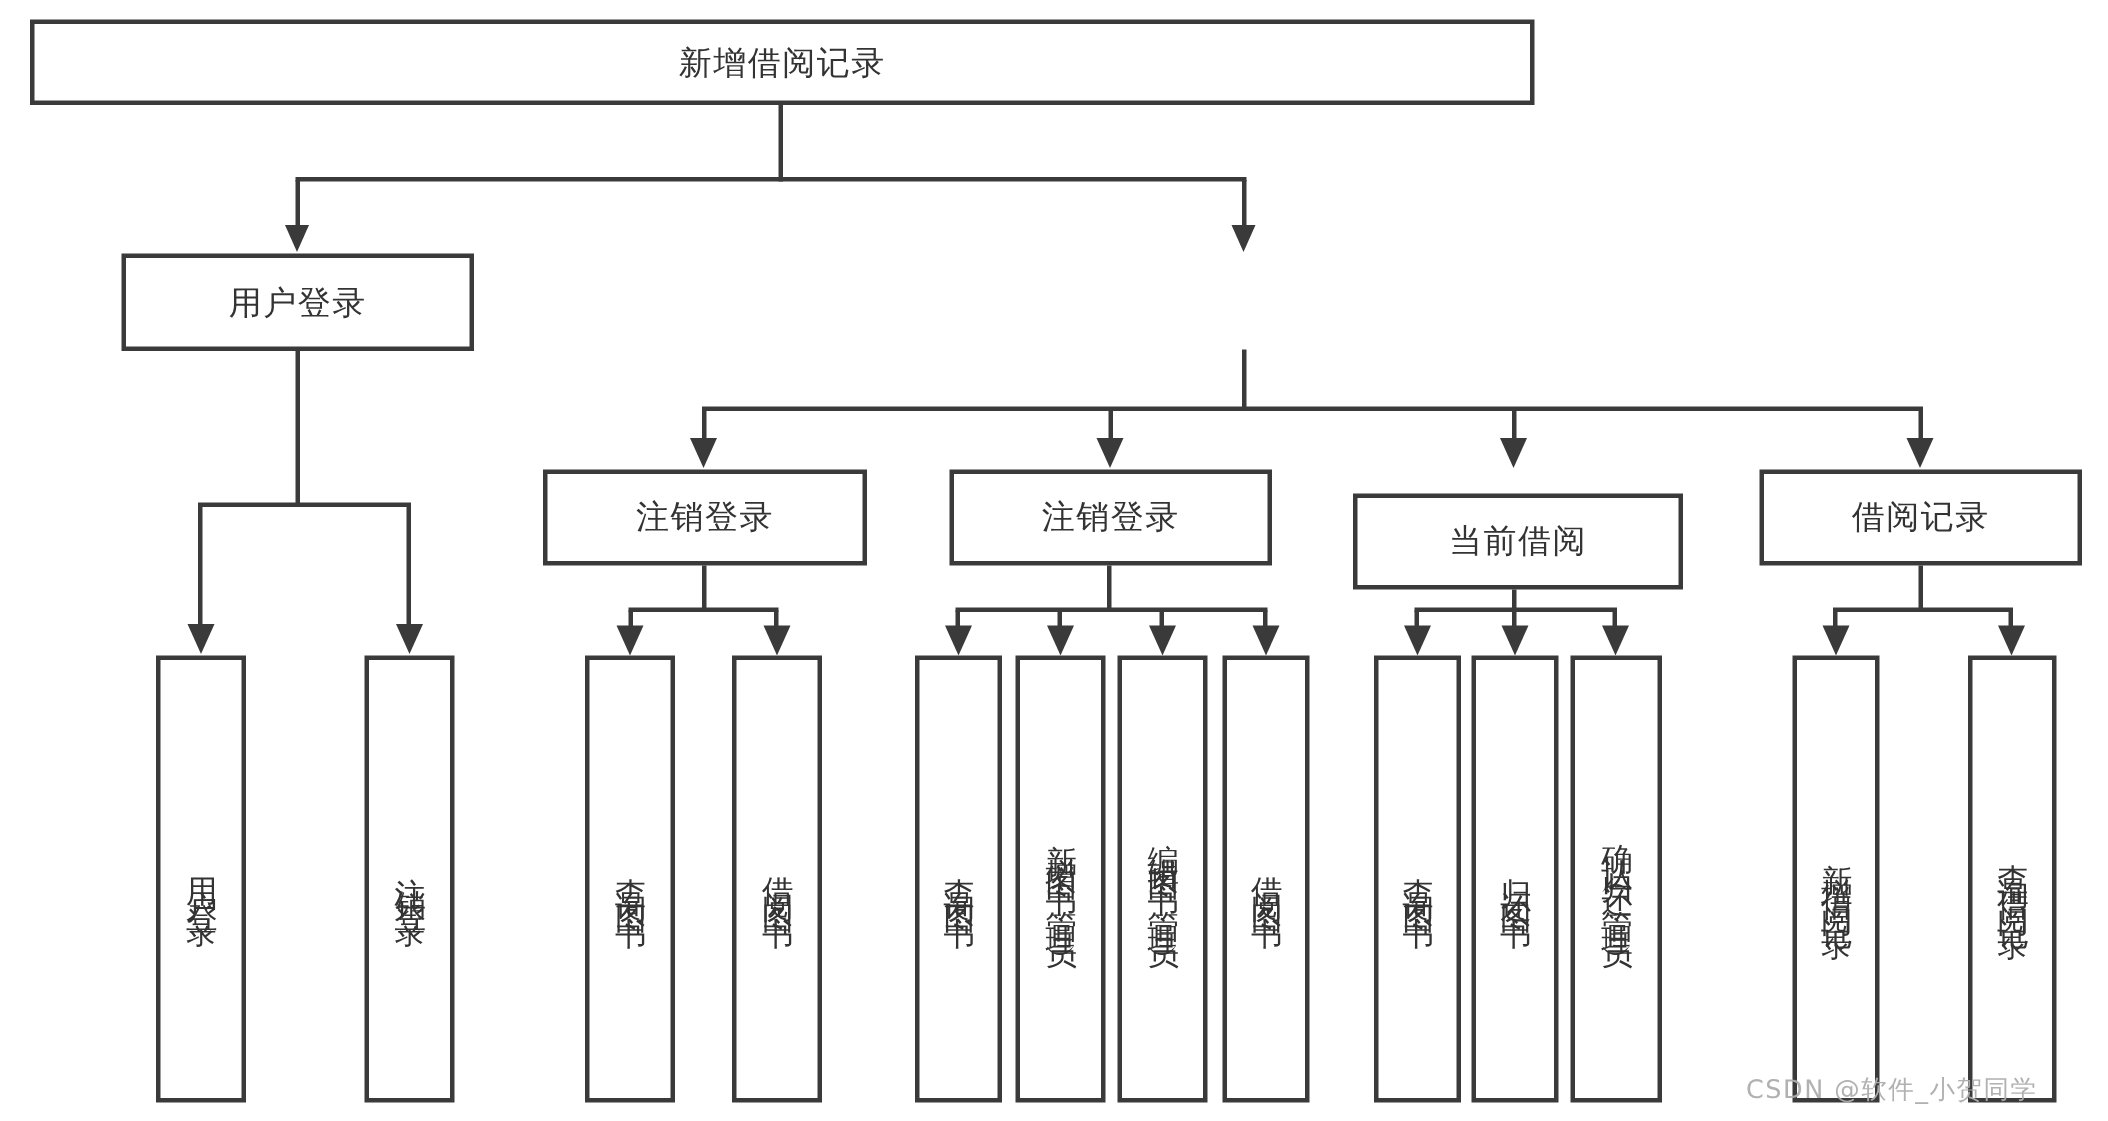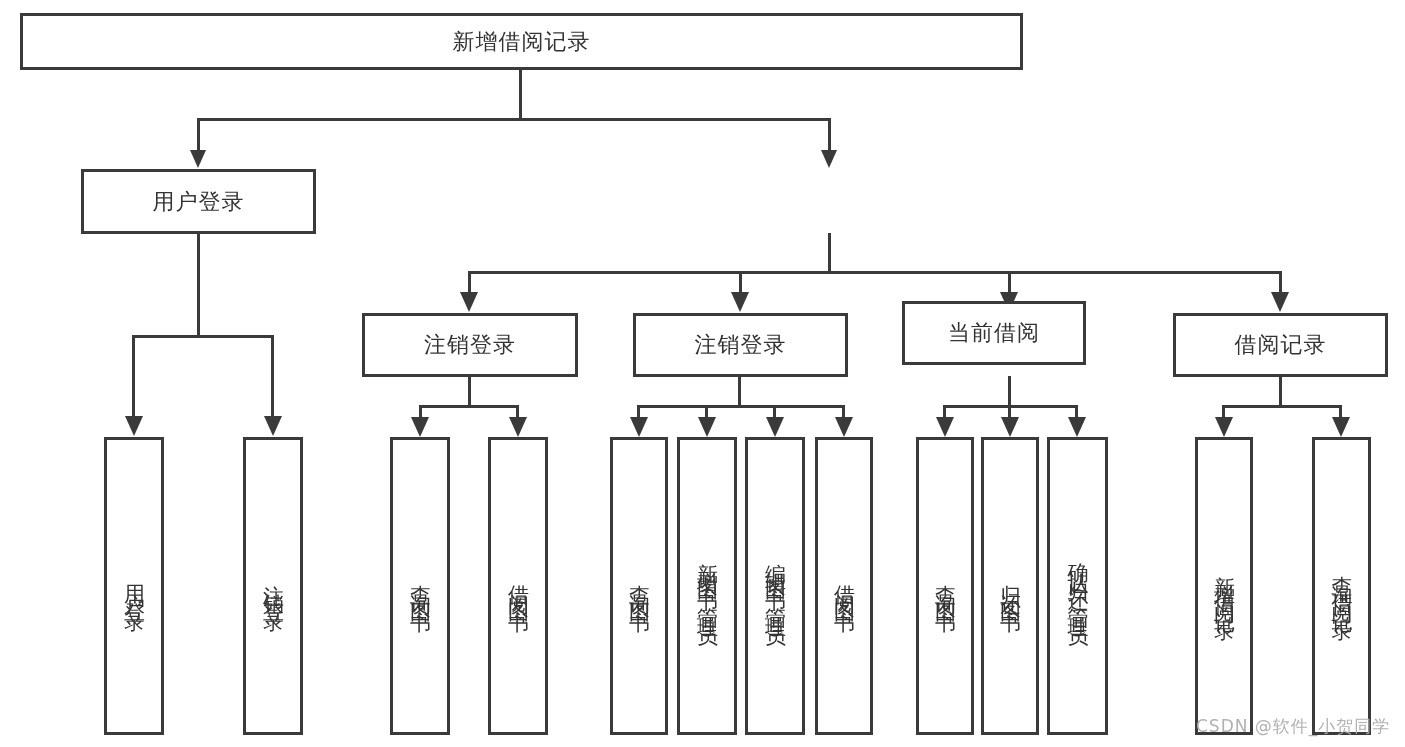--- a/index.html
+++ b/index.html
@@ -67,21 +67,21 @@
     border-top: 20px solid var(--line);
     z-index: 1;
   }
   .arrow.sm {
     border-left-width: 8px;
     border-right-width: 8px;
     border-top-width: 18px;
   }
   .watermark {
     position: absolute;
-    left: 1196px;
+    left: 1164px;
     top: 715px;
     font-size: 17px;
     color: var(--wm);
     letter-spacing: 1px;
     white-space: nowrap;
     z-index: 3;
     opacity: 0.95;
   }
 </style>
 </head>
@@ -121,21 +121,21 @@
   <div class="arrow" style="left:731px;top:292px"></div>
   <div class="arrow" style="left:1000px;top:292px"></div>
   <div class="arrow" style="left:1271px;top:292px"></div>
 
   <div class="hbox" style="left:362px;top:313px;width:216px;height:64px">
     <span>注销登录</span>
   </div>
   <div class="hbox" style="left:633px;top:313px;width:215px;height:64px">
     <span>注销登录</span>
   </div>
-  <div class="hbox" style="left:902px;top:301px;width:184px;height:64px">
+  <div class="hbox" style="left:902px;top:329px;width:220px;height:64px">
     <span>当前借阅</span>
   </div>
   <div class="hbox" style="left:1173px;top:313px;width:215px;height:64px">
     <span>借阅记录</span>
   </div>
 
   <div class="line" style="left:468px;top:376px;width:3px;height:31px"></div>
   <div class="line" style="left:419px;top:405px;width:100px;height:3px"></div>
   <div class="line" style="left:419px;top:407px;width:3px;height:12px"></div>
   <div class="line" style="left:516px;top:407px;width:3px;height:12px"></div>

